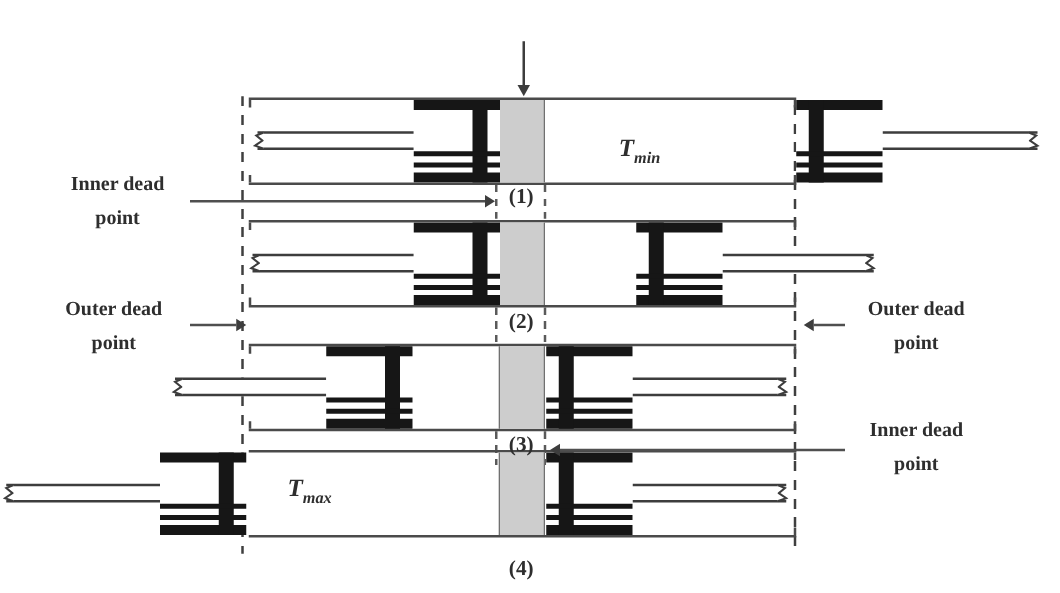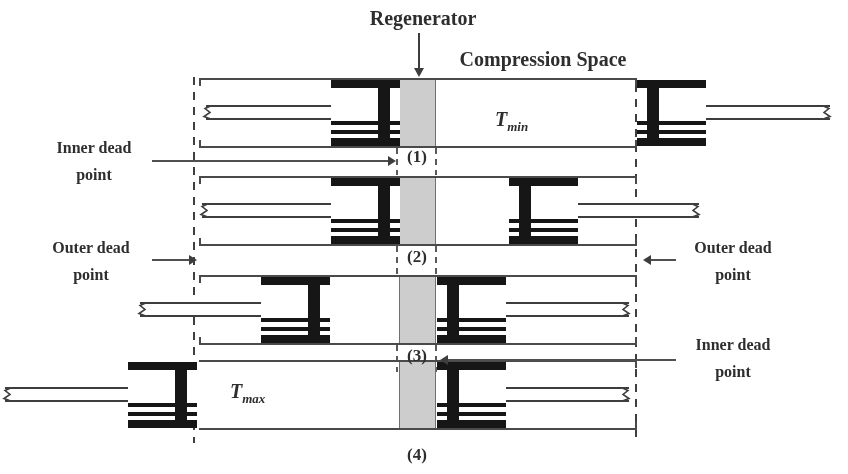--- a/index.html
+++ b/index.html
@@ -51,24 +51,22 @@
   .ah.left{border-right:8px solid #3d3d3d;}
   .ah.down{border-top:9px solid #3d3d3d;border-left:5px solid transparent;
     border-right:5px solid transparent;border-bottom:none;}
   .ptr-line{position:absolute;width:2px;background:#3d3d3d;z-index:5;}
 </style>
 </head>
 <body>
 
 <div class="stage">
 
-  <div class="lbl hdr" style="left:353px;top:7px;width:140px">Regenerator</div>
   <div class="ptr-line" style="left:418px;top:33px;height:35px"></div>
   <div class="ah down" style="left:414px;top:68px"></div>
-  <div class="lbl hdr" style="left:438px;top:48px;width:210px">Compression Space</div>
 
   <div class="vdash" style="left:193px;top:77px;height:366px"></div>
   <div class="vdash" style="left:635px;top:84px;height:360px"></div>
 
   <div class="vdash thin" style="left:396px;top:148px;height:27px"></div>
   <div class="vdash thin" style="left:435px;top:148px;height:27px"></div>
   <div class="vdash thin" style="left:396px;top:246px;height:28px"></div>
   <div class="vdash thin" style="left:435px;top:246px;height:28px"></div>
   <div class="vdash thin" style="left:396px;top:345px;height:27px"></div>
   <div class="vdash thin" style="left:435px;top:345px;height:27px"></div>

